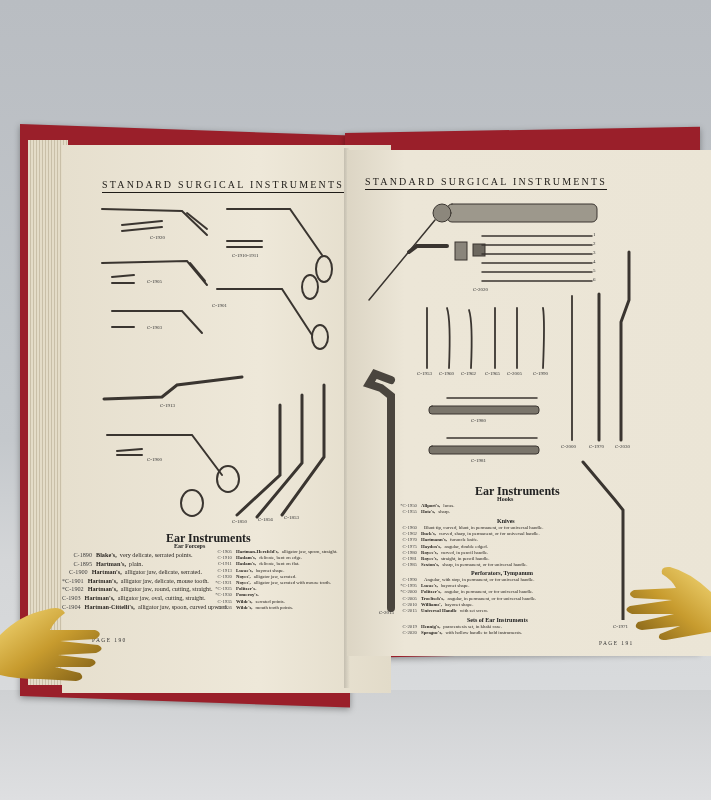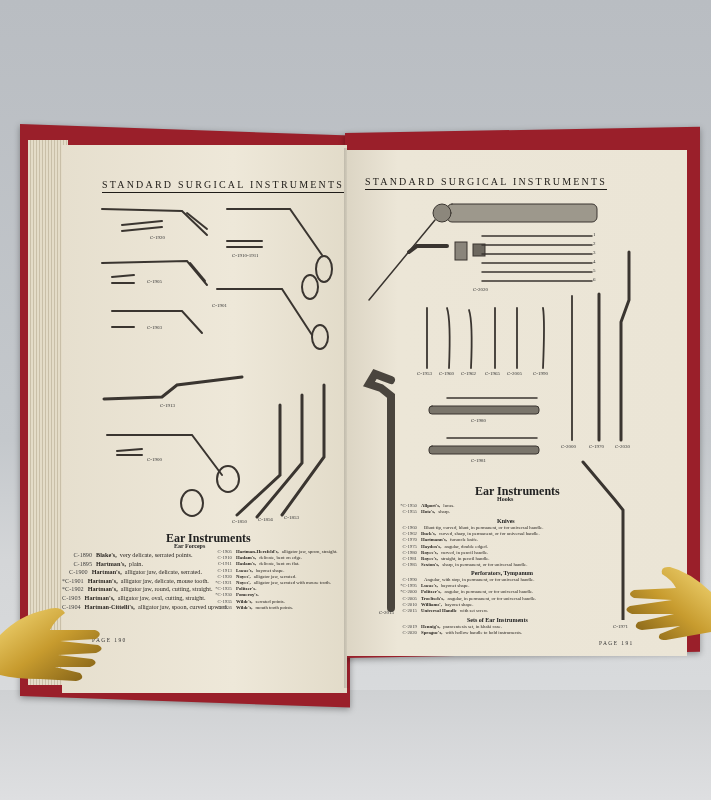--- a/index.html
+++ b/index.html
@@ -7,21 +7,21 @@
        background:linear-gradient(180deg,#b9bdc2 0%,#c4c8cc 55%,#d4d6d8 70%,#dcdee0 100%);
        font-family:"Liberation Serif",serif;}
   .scene{position:absolute;inset:0;}
   .table{position:absolute;left:0;top:690px;width:711px;height:110px;
          background:linear-gradient(180deg,#cfd1d3 0%,#dedfe1 100%);}
   .cover{position:absolute;background:#9a1f2a;box-shadow:0 2px 6px rgba(0,0,0,.35);}
   .cover.left{left:20px;top:124px;width:330px;height:572px;transform:skewY(2deg);transform-origin:left top;}
   .cover.right{left:345px;top:133px;width:355px;height:525px;transform:skewY(-1deg);transform-origin:left top;}
   .edges{position:absolute;left:28px;top:140px;width:40px;height:545px;
          background:repeating-linear-gradient(90deg,#e4dcc8 0 2px,#c9bfa8 2px 3px);}
-  .page{position:absolute;background:#ebe5d6;overflow:hidden;}
+  .page{position:absolute;background:#ebe5d6;overflow:hidden;padding-left:44px;}
   .page.left{left:62px;top:145px;width:285px;height:548px;
              background:linear-gradient(90deg,#e6dfce 0%,#eee8d9 60%,#e2dbc9 100%);}
   .page.right{left:347px;top:150px;width:340px;height:506px;
               background:linear-gradient(90deg,#dcd5c4 0%,#ece6d7 15%,#ebe5d6 100%);}
   .spine{position:absolute;left:344px;top:148px;width:6px;height:540px;
          background:linear-gradient(90deg,rgba(0,0,0,.15),rgba(0,0,0,0));}
   .header{position:absolute;font-family:"Liberation Serif",serif;font-size:10px;letter-spacing:2.2px;
           color:#1f1c18;border-bottom:1.5px solid #1f1c18;padding-bottom:2px;white-space:nowrap;}
   .page.left .header{left:40px;top:34px;}
   .page.right .header{left:18px;top:26px;}

